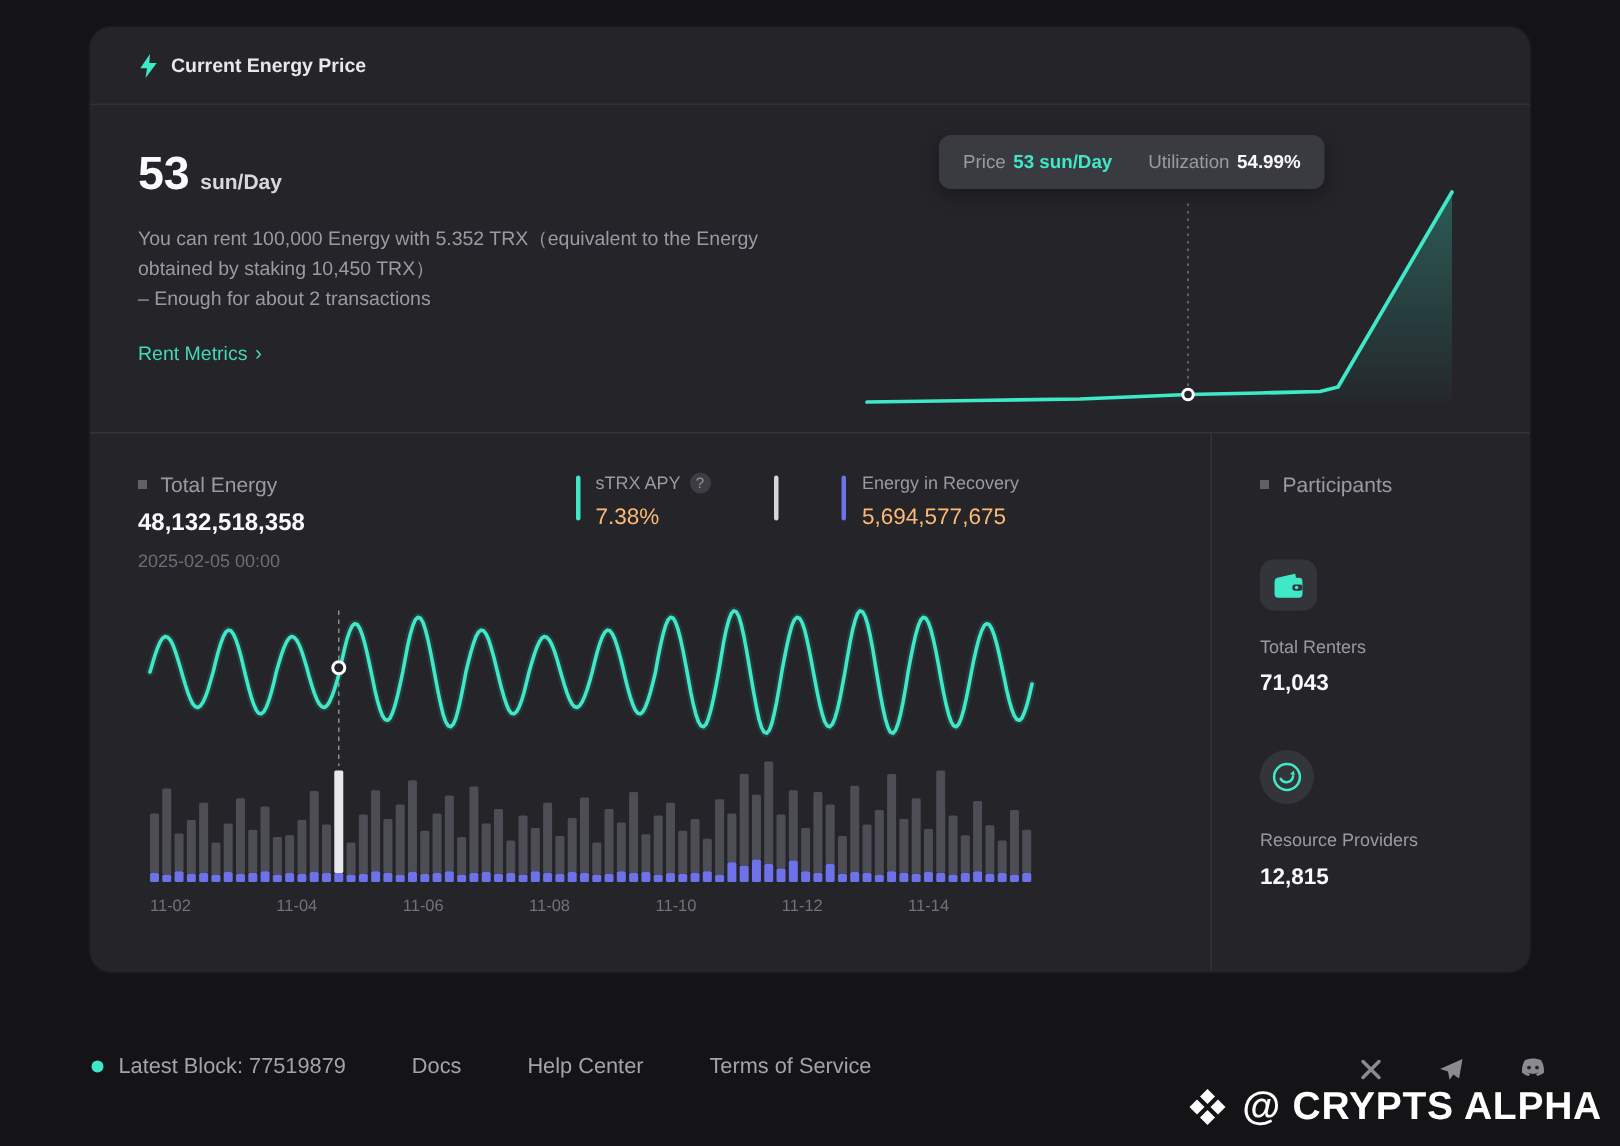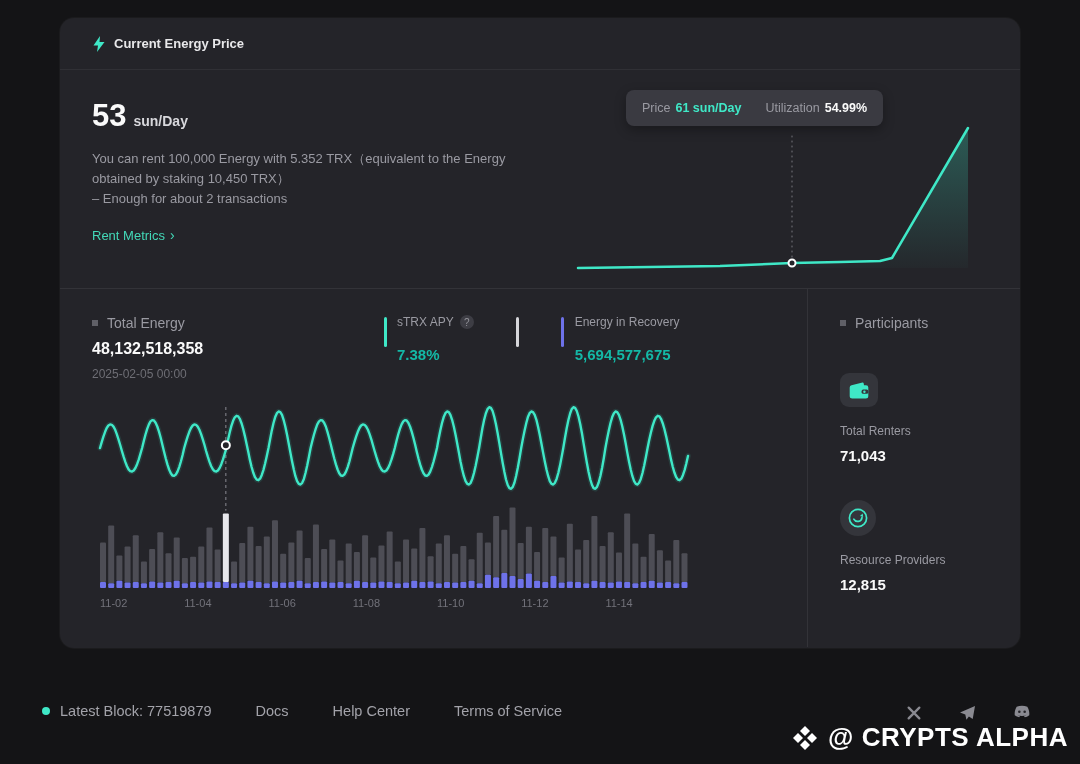--- a/index.html
+++ b/index.html
@@ -57,40 +57,40 @@
   .te-block { width:292px; }
   .bullet { display:inline-block; width:6px; height:6px; background:#606067; margin-right:9px; }
   .te-label { font-size:14px; color:#9a9aa2; display:flex; align-items:center; }
   .te-value { font-size:16px; font-weight:700; color:#fafafa; margin-top:9px; }
   .te-date  { font-size:12px; color:#6e6e75; margin-top:9px; }
 
   .stat { display:flex; gap:10px; margin-right:42px; }
   .stat:last-child { margin-right:0;gap:11px; }
   .stat-accent { width:3px; height:30px; border-radius:2px; margin-top:2px; flex:none; }
   .stat-label { font-size:12px; color:#9a9aa2; display:flex; align-items:center; gap:6px; white-space:nowrap; }
-  .stat-value { font-size:15px; font-weight:700; color:#14b8a6; margin-top:17px; }
+  .stat-value { font-size:15px; font-weight:400; color:#fdba74; margin-top:7px; }
   .help {
     width:14px; height:14px; border-radius:50%; background:#3d3d44; color:#93939a;
     font-size:10px; display:inline-flex; align-items:center; justify-content:center; cursor:pointer;
   }
 
   .chart2-wrap { margin-top:22px; }
 
   .participants-label { font-size:14px; color:#9a9aa2; display:flex; align-items:center; }
   .p-block { margin-top:42px; }
   .p-block.second { margin-top:36px; }
   .p-icon-wrap {
     width:38px; height:34px; border-radius:9px; background:#34353b;
     display:flex; align-items:center; justify-content:center;
   }
   .p-icon-wrap.round { width:36px; height:36px; border-radius:50%; }
   .p-label { font-size:12px; color:#9a9aa2; margin-top:17px; }
   .p-value { font-size:15px; font-weight:700; color:#fafafa; margin-top:9px; }
 
-  .footer { position:absolute; left:42px; top:703px; display:flex; align-items:center; gap:44px; }
+  .footer { position:absolute; left:61px; top:703px; display:flex; align-items:center; gap:44px; }
   .block-item { display:flex; align-items:center; gap:10px; font-size:14.5px; color:#a3a3aa; font-weight:500; }
   .block-dot { width:8px; height:8px; border-radius:50%; background:#3fe8c7; flex:none; }
   .f-link { font-size:14.5px; color:#a3a3aa; cursor:pointer; font-weight:500; }
 
   .socials { position:absolute; right:48px; top:704px; display:flex; gap:36px; align-items:center; }
   .social-icon { cursor:pointer; display:flex; }
 
   .watermark {
     position:absolute; right:12px; top:722px;
     display:flex; align-items:center; gap:10px;
@@ -124,21 +124,21 @@
       </div>
       <div class="rent-link">
         <span>Rent Metrics</span>
         <span class="chev">›</span>
       </div>
     </div>
 
     <div class="top-chart">
       <div class="tooltip">
         <span>
-          <span class="tt-label">Price</span><span class="tt-price">61 sun/Day</span>
+          <span class="tt-label">Price</span><span class="tt-price">53 sun/Day</span>
         </span>
         <span>
           <span class="tt-label">Utilization</span><span class="tt-util">54.99%</span>
         </span>
       </div>
       <svg id="price-chart" width="420" height="202" viewBox="0 0 420 202">
         <defs>
           <linearGradient id="tg" x1="0" y1="0" x2="0" y2="1">
             <stop offset="0" stop-color="#3fe8c7" stop-opacity="0.28"></stop>
             <stop offset="1" stop-color="#3fe8c7" stop-opacity="0.02"></stop>

